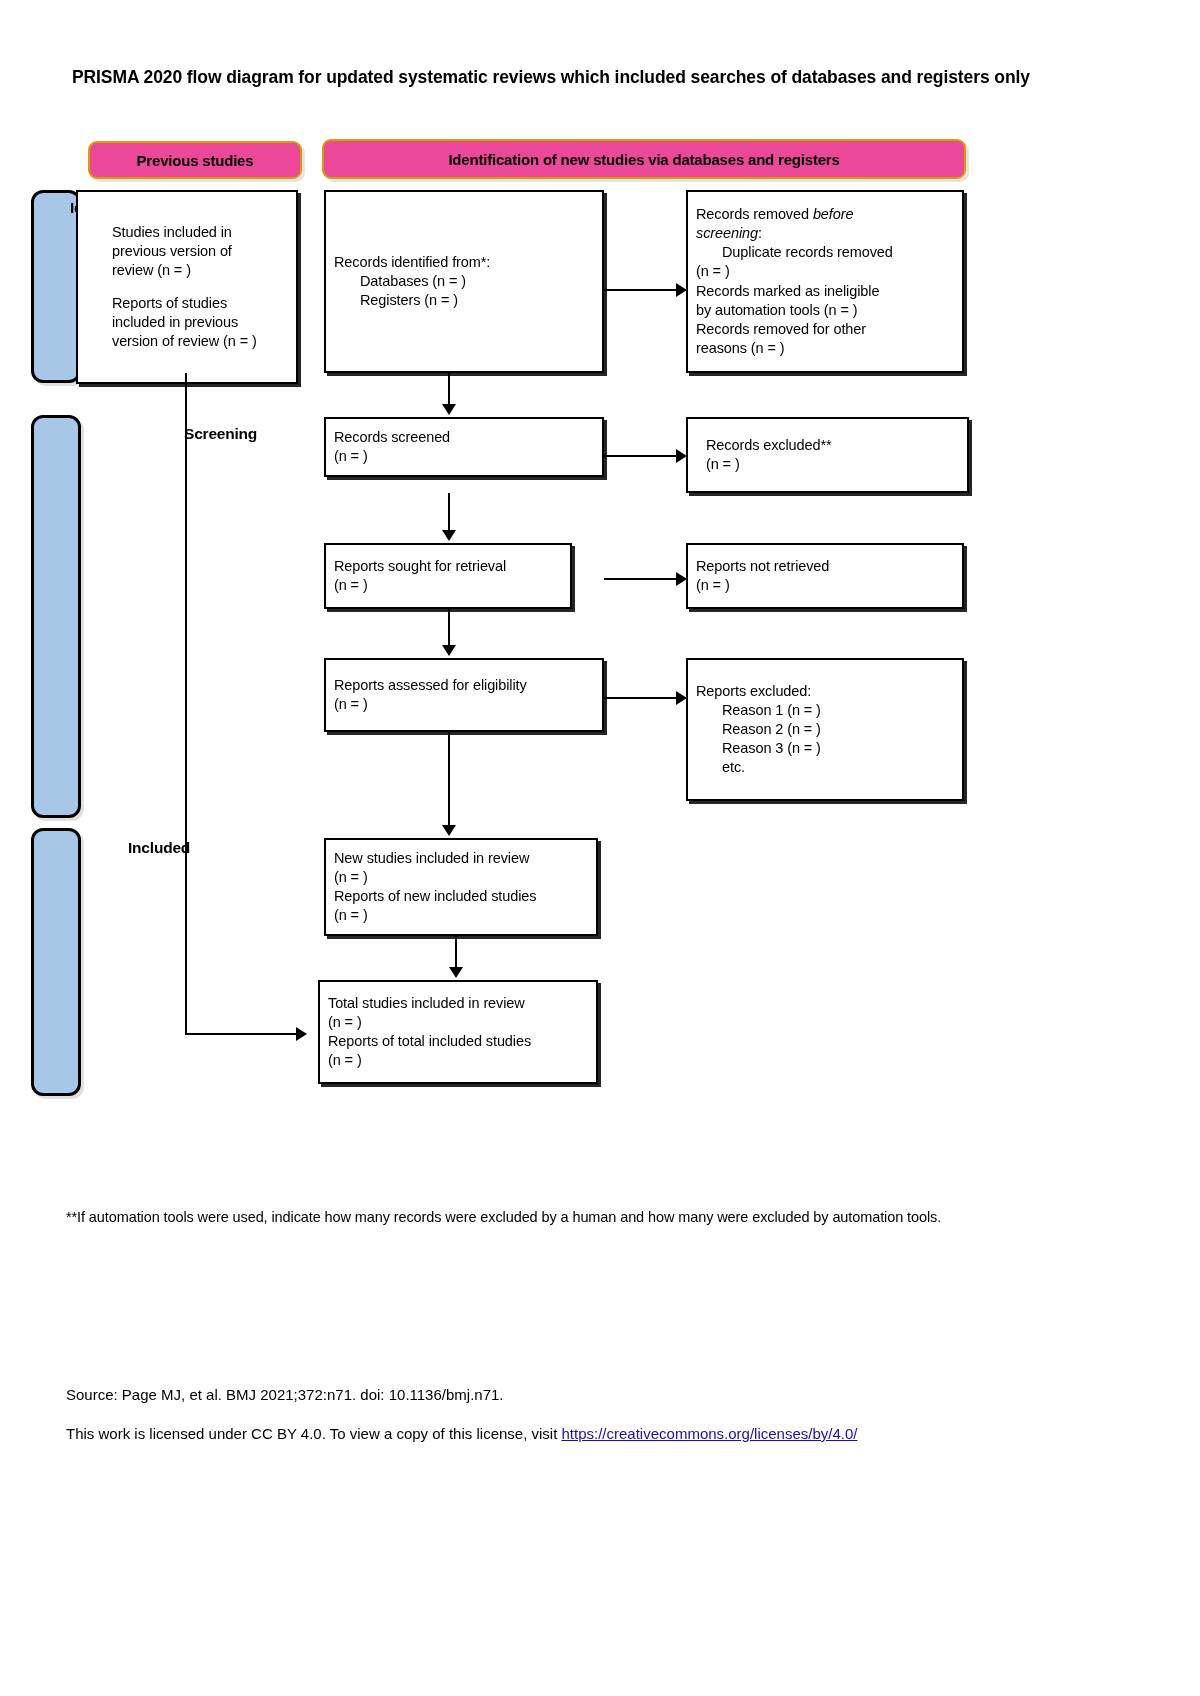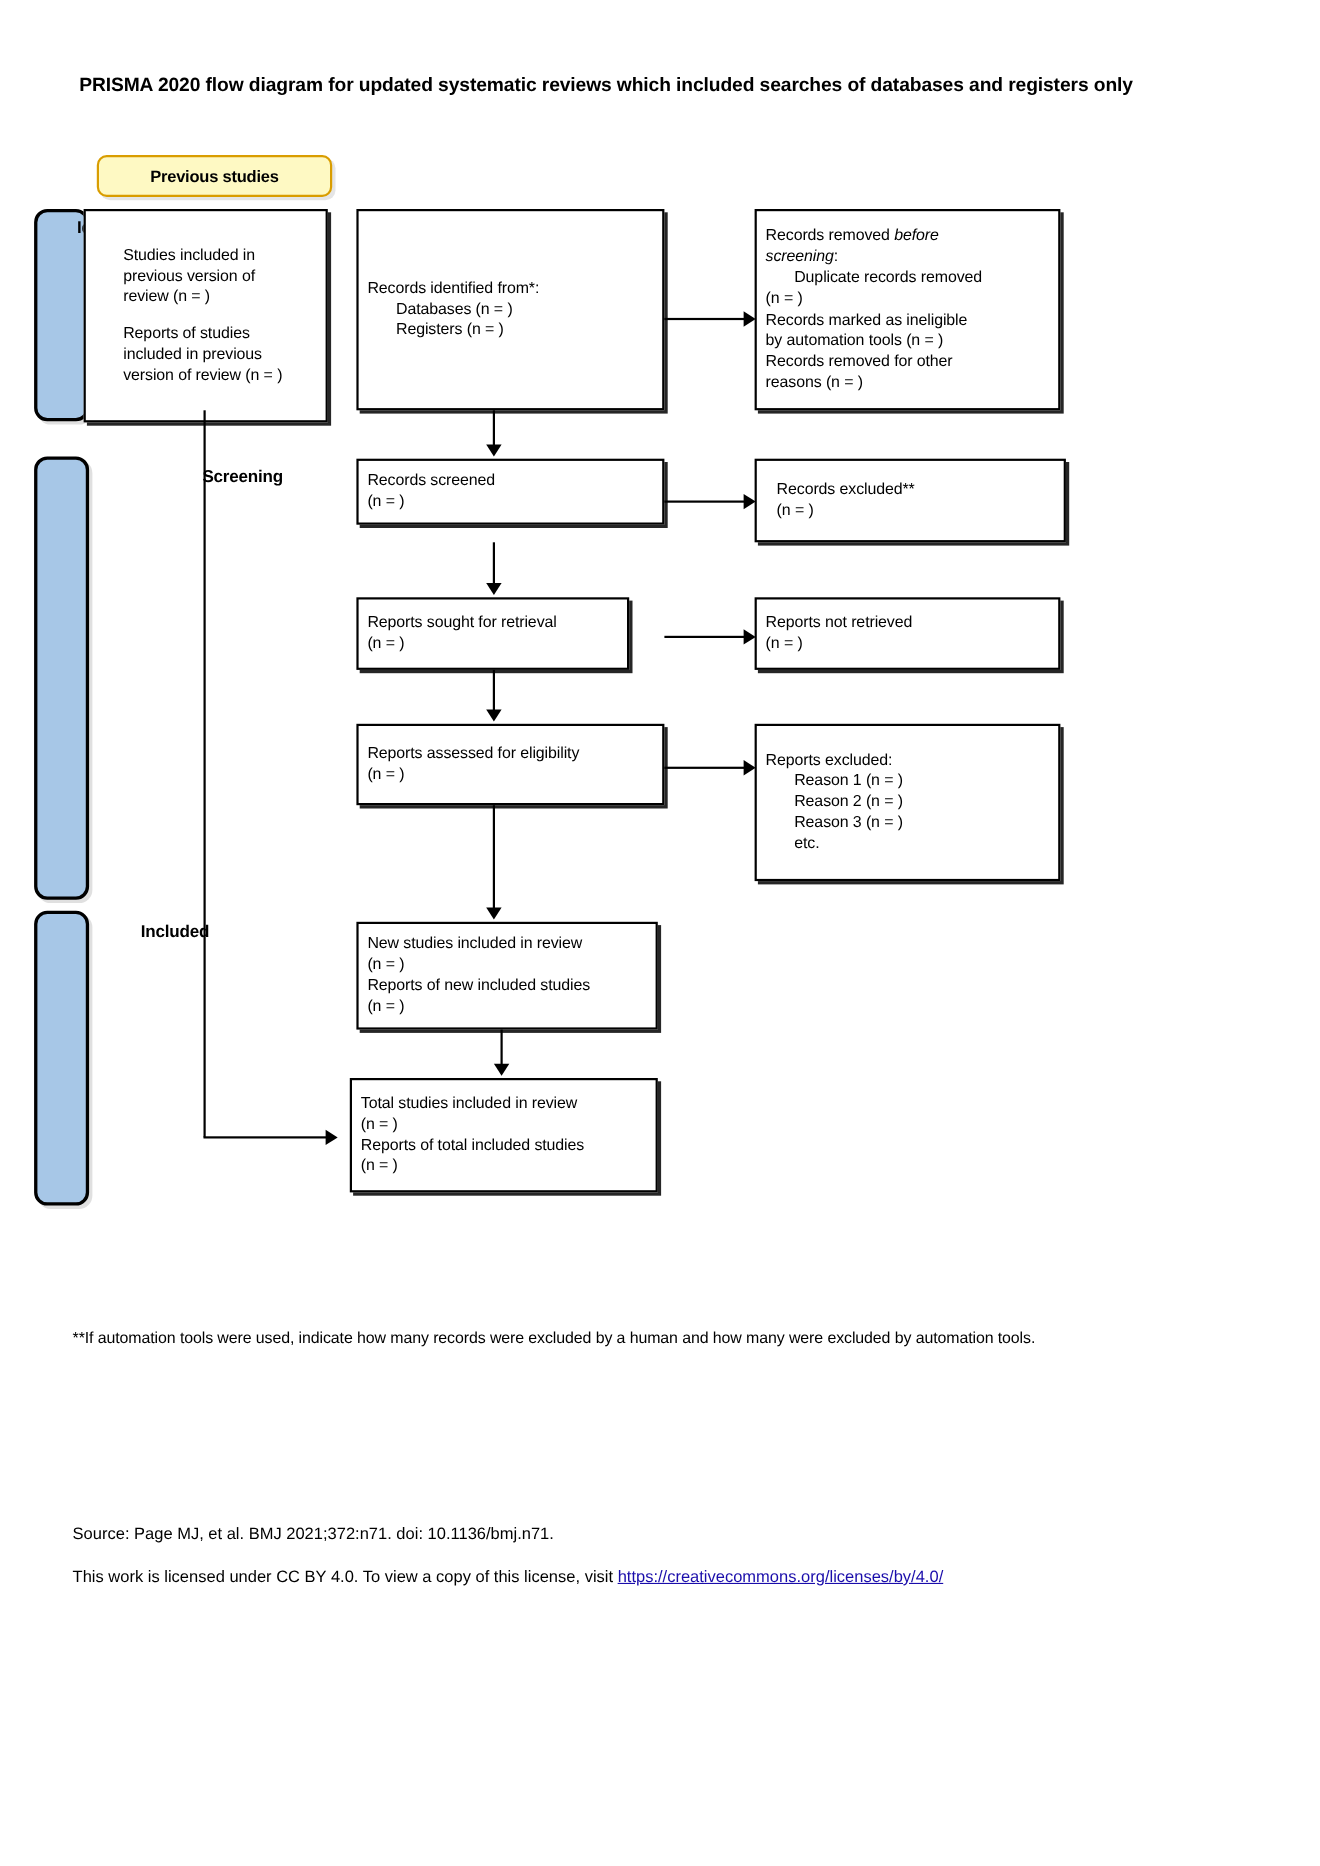--- a/index.html
+++ b/index.html
@@ -31,21 +31,21 @@
     width: 960px;
     font-size: 17.5px;
     font-weight: bold;
     line-height: 1.35;
     letter-spacing: -0.1px;
   }
 
   
   .hdr {
     position: absolute;
-    background: #fef9c3;
+    background: #ec4899;
     border: 2px solid #D99D00;
     border-radius: 9px;
     box-shadow: 3px 3px 0 rgba(0,0,0,0.10);
     display: flex;
     align-items: center;
     justify-content: center;
     font-weight: bold;
     font-size: 15px;
     color: #000;
     letter-spacing: -0.2px;
@@ -197,20 +197,23 @@
 </head>
 <body>
 
 <div class="page">
 
   <div class="title">PRISMA 2020 flow diagram for updated systematic reviews which included searches of databases and registers only</div>
 
   <div class="hdr" id="hdr-previous">
     <span>Previous studies</span>
   </div>
+  <div class="hdr" id="hdr-identification">
+    <span>Identification of new studies via databases and registers</span>
+  </div>
 
   <div class="rail" id="rail-identification"></div>
   <div class="rail" id="rail-screening"></div>
   <div class="rail" id="rail-included"></div>
 
   <div class="stage-label" id="label-identification">Identification</div>
   <div class="stage-label" id="label-screening">Screening</div>
   <div class="stage-label" id="label-included">Included</div>
 
   <div class="box" id="box-previous">

